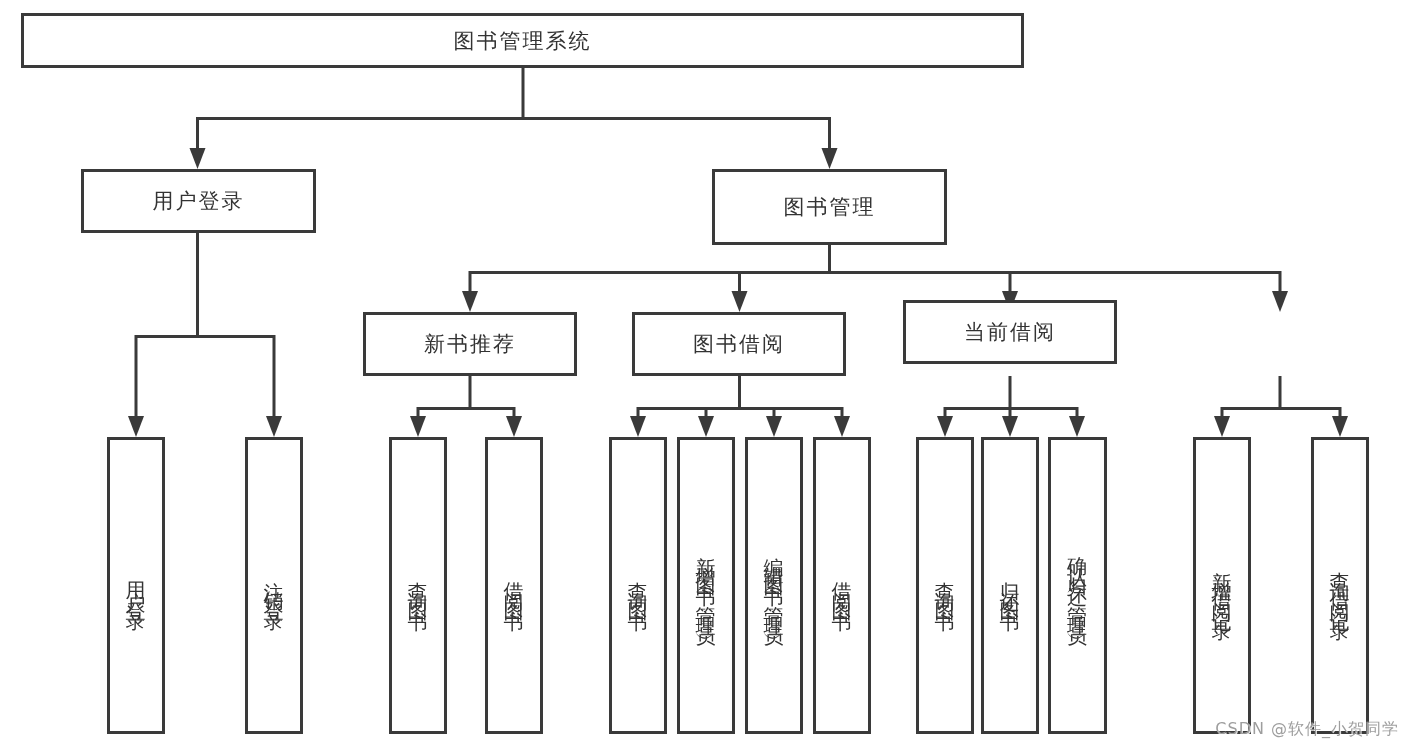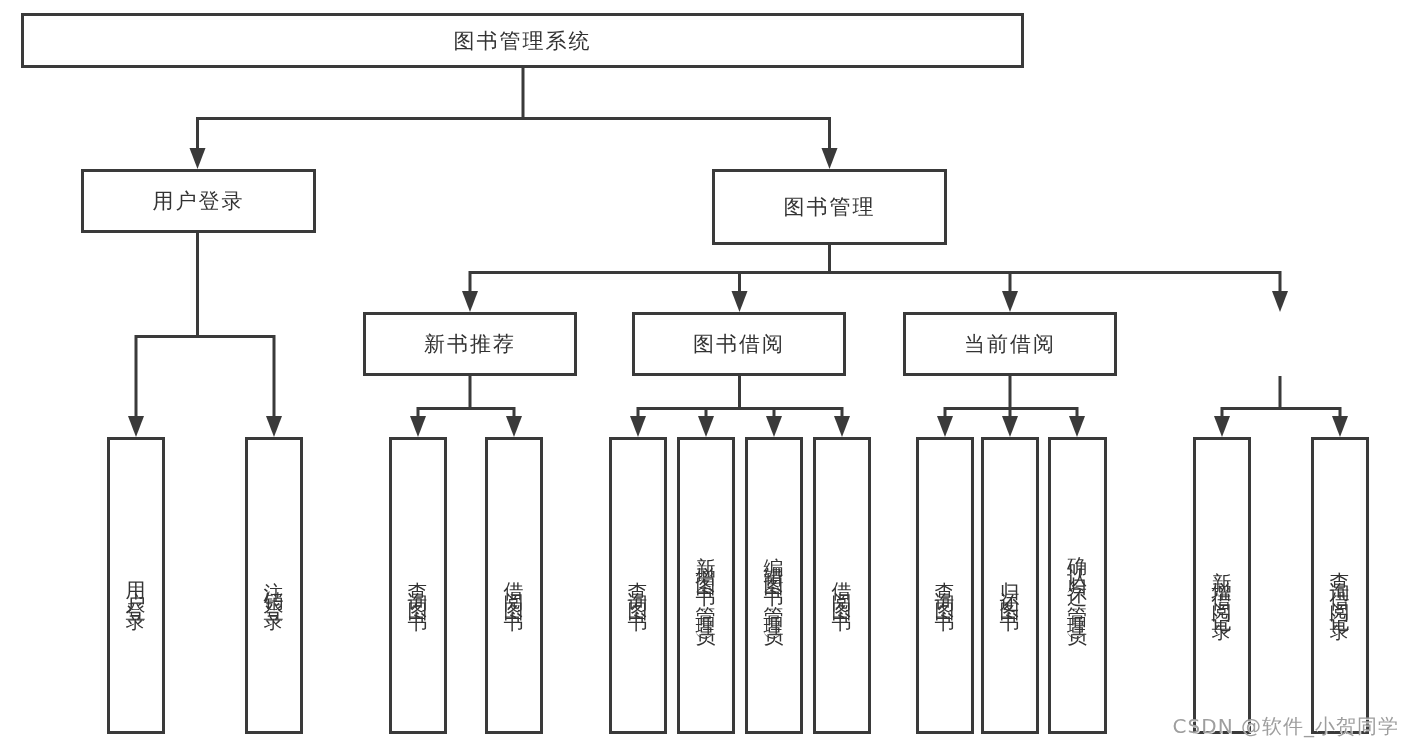--- a/index.html
+++ b/index.html
@@ -31,21 +31,21 @@
     writing-mode:vertical-rl;
     text-orientation:mixed;
     font-size:20px;
     letter-spacing:10px;
     line-height:1.0;
     padding:6px 0;
   }
   .watermark{
     position:absolute;
     right:6px;bottom:7px;
-    font-size:20px;
+    font-size:16px;
     color:var(--wm);
     letter-spacing:1px;
     z-index:5;
     text-shadow:1px 1px 0 rgba(255,255,255,.85);
     white-space:nowrap;
   }
 </style>
 </head>
 <body>
 
@@ -104,21 +104,21 @@
     </g>
   </svg>
 
   <div class="node" style="left:21px;top:13px;width:1003px;height:55px;">图书管理系统</div>
 
   <div class="node" style="left:81px;top:169px;width:235px;height:64px;">用户登录</div>
   <div class="node" style="left:712px;top:169px;width:235px;height:76px;">图书管理</div>
 
   <div class="node" style="left:363px;top:312px;width:214px;height:64px;">新书推荐</div>
   <div class="node" style="left:632px;top:312px;width:214px;height:64px;">图书借阅</div>
-  <div class="node" style="left:903px;top:312px;width:214px;height:64px;">当前借阅</div>
+  <div class="node" style="left:903px;top:300px;width:214px;height:64px;">当前借阅</div>
 
   <div class="node vnode" style="left:107px;top:437px;width:58px;height:297px;">用户登录</div>
   <div class="node vnode" style="left:245px;top:437px;width:58px;height:297px;">注销登录</div>
 
   <div class="node vnode" style="left:389px;top:437px;width:58px;height:297px;">查询图书</div>
   <div class="node vnode" style="left:485px;top:437px;width:58px;height:297px;">借阅图书</div>
 
   <div class="node vnode" style="left:609px;top:437px;width:58px;height:297px;">查询图书</div>
   <div class="node vnode" style="left:677px;top:437px;width:58px;height:297px;">新增图书（管理员）</div>
   <div class="node vnode" style="left:745px;top:437px;width:58px;height:297px;">编辑图书（管理员）</div>

